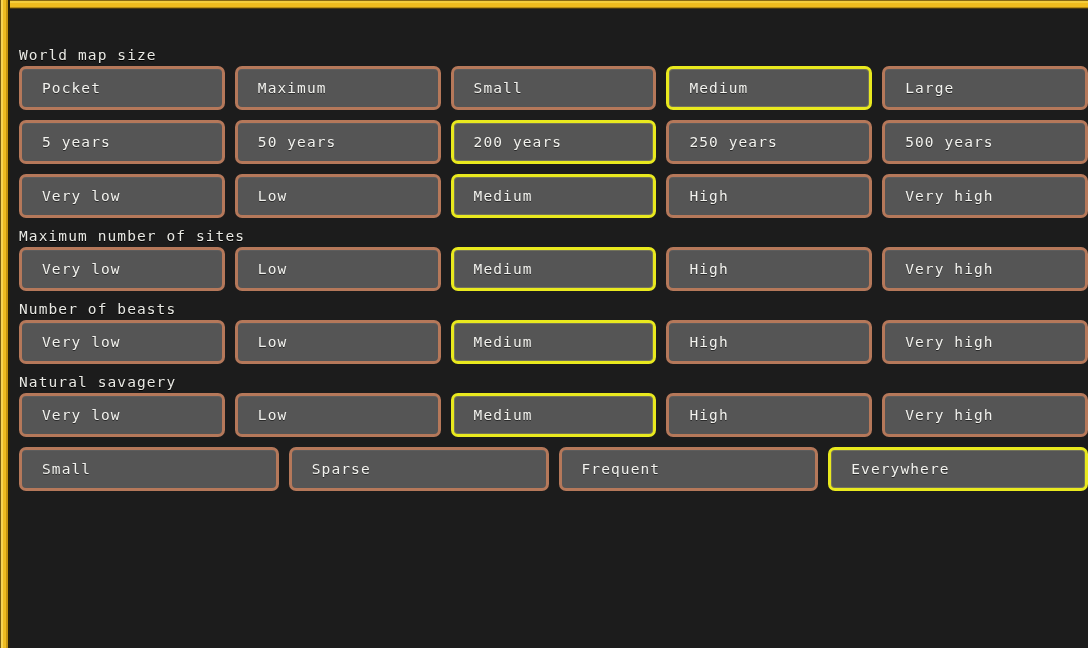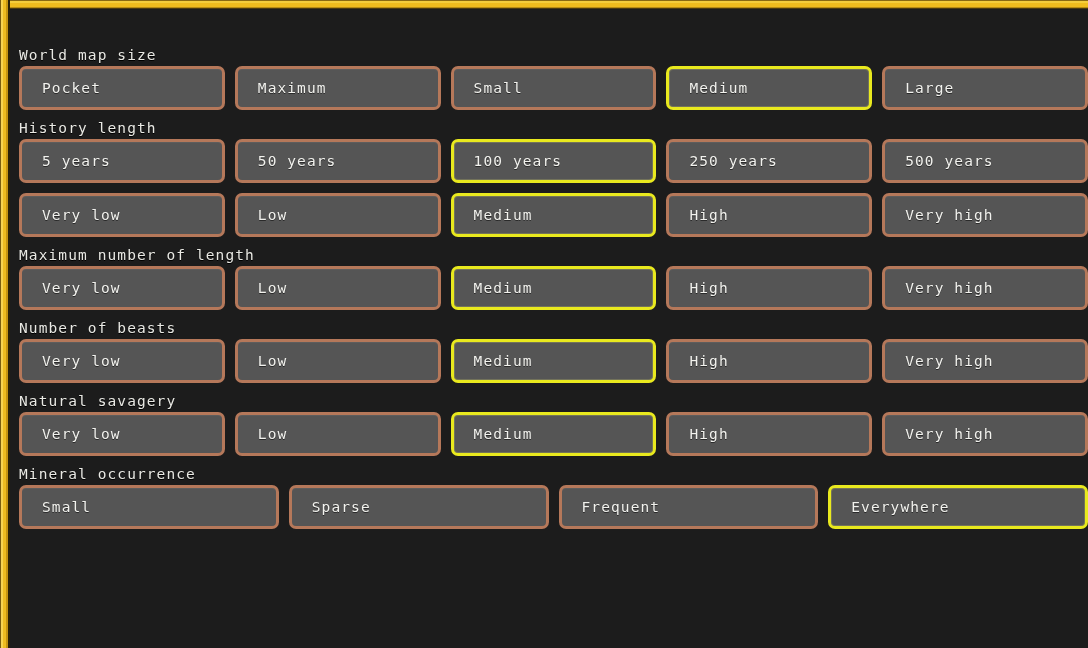--- a/index.html
+++ b/index.html
@@ -115,40 +115,39 @@
       <div class="group-label">World map size</div>
       <div class="option-row">
         <div class="opt-btn"><span>Pocket</span></div>
         <div class="opt-btn"><span>Maximum</span></div>
         <div class="opt-btn"><span>Small</span></div>
         <div class="opt-btn selected"><span>Medium</span></div>
         <div class="opt-btn"><span>Large</span></div>
       </div>
     </div>
     <div class="option-group">
-      <div class="group-label">History length</div>
       <div class="option-row">
         <div class="opt-btn"><span>5 years</span></div>
         <div class="opt-btn"><span>50 years</span></div>
-        <div class="opt-btn selected"><span>100 years</span></div>
+        <div class="opt-btn selected"><span>200 years</span></div>
         <div class="opt-btn"><span>250 years</span></div>
         <div class="opt-btn"><span>500 years</span></div>
       </div>
     </div>
     <div class="option-group">
       <div class="option-row">
         <div class="opt-btn"><span>Very low</span></div>
         <div class="opt-btn"><span>Low</span></div>
         <div class="opt-btn selected"><span>Medium</span></div>
         <div class="opt-btn"><span>High</span></div>
         <div class="opt-btn"><span>Very high</span></div>
       </div>
     </div>
     <div class="option-group">
-      <div class="group-label">Maximum number of length</div>
+      <div class="group-label">Maximum number of sites</div>
       <div class="option-row">
         <div class="opt-btn"><span>Very low</span></div>
         <div class="opt-btn"><span>Low</span></div>
         <div class="opt-btn selected"><span>Medium</span></div>
         <div class="opt-btn"><span>High</span></div>
         <div class="opt-btn"><span>Very high</span></div>
       </div>
     </div>
     <div class="option-group">
       <div class="group-label">Number of beasts</div>
@@ -164,21 +163,20 @@
       <div class="group-label">Natural savagery</div>
       <div class="option-row">
         <div class="opt-btn"><span>Very low</span></div>
         <div class="opt-btn"><span>Low</span></div>
         <div class="opt-btn selected"><span>Medium</span></div>
         <div class="opt-btn"><span>High</span></div>
         <div class="opt-btn"><span>Very high</span></div>
       </div>
     </div>
     <div class="option-group">
-      <div class="group-label">Mineral occurrence</div>
       <div class="option-row">
         <div class="opt-btn"><span>Small</span></div>
         <div class="opt-btn"><span>Sparse</span></div>
         <div class="opt-btn"><span>Frequent</span></div>
         <div class="opt-btn selected"><span>Everywhere</span></div>
       </div>
     </div>
   </div>
 
 </body></html>

